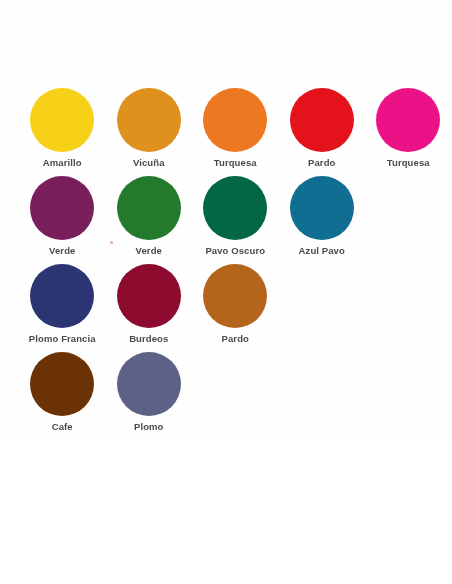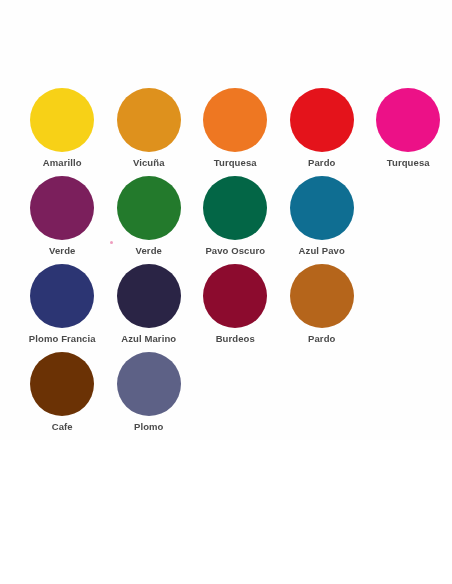--- a/index.html
+++ b/index.html
@@ -131,24 +131,20 @@
           <div class="swatch-dot" style="background: rgb(15, 110, 146);"></div>
           <div class="swatch-label">Azul Pavo</div>
         </div>
       </div>
       <div class="swatch-row">
         <div class="swatch-cell">
           <div class="swatch-dot" style="background: rgb(44, 53, 115);"></div>
           <div class="swatch-label">Plomo Francia</div>
         </div>
         <div class="swatch-cell">
-          <div class="swatch-dot" style="background: rgb(42, 36, 69);"></div>
-          <div class="swatch-label">Azul Marino</div>
-        </div>
-        <div class="swatch-cell">
           <div class="swatch-dot" style="background: rgb(140, 11, 46);"></div>
           <div class="swatch-label">Burdeos</div>
         </div>
         <div class="swatch-cell label-low">
           <div class="swatch-dot" style="background: rgb(181, 101, 27);"></div>
           <div class="swatch-label">Pardo</div>
         </div>
       </div>
       <div class="swatch-row">
         <div class="swatch-cell">

